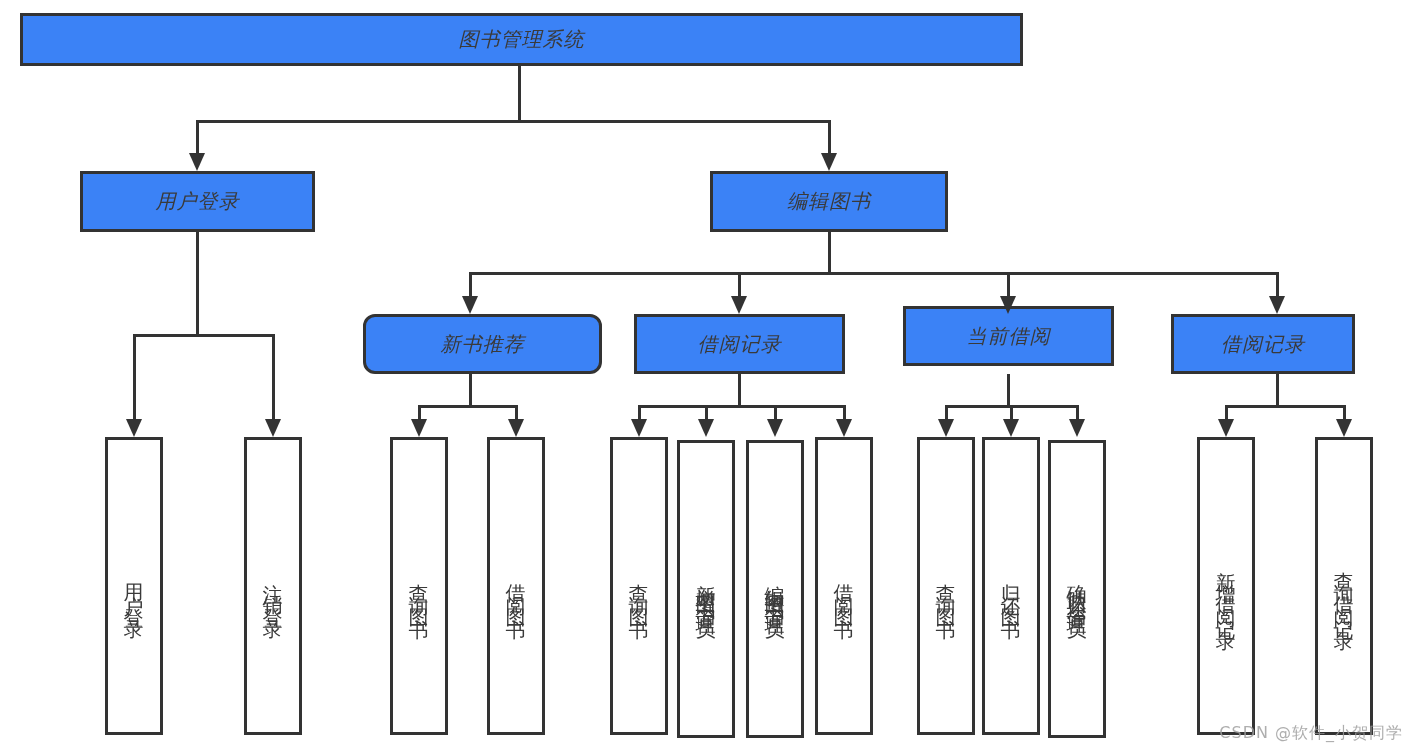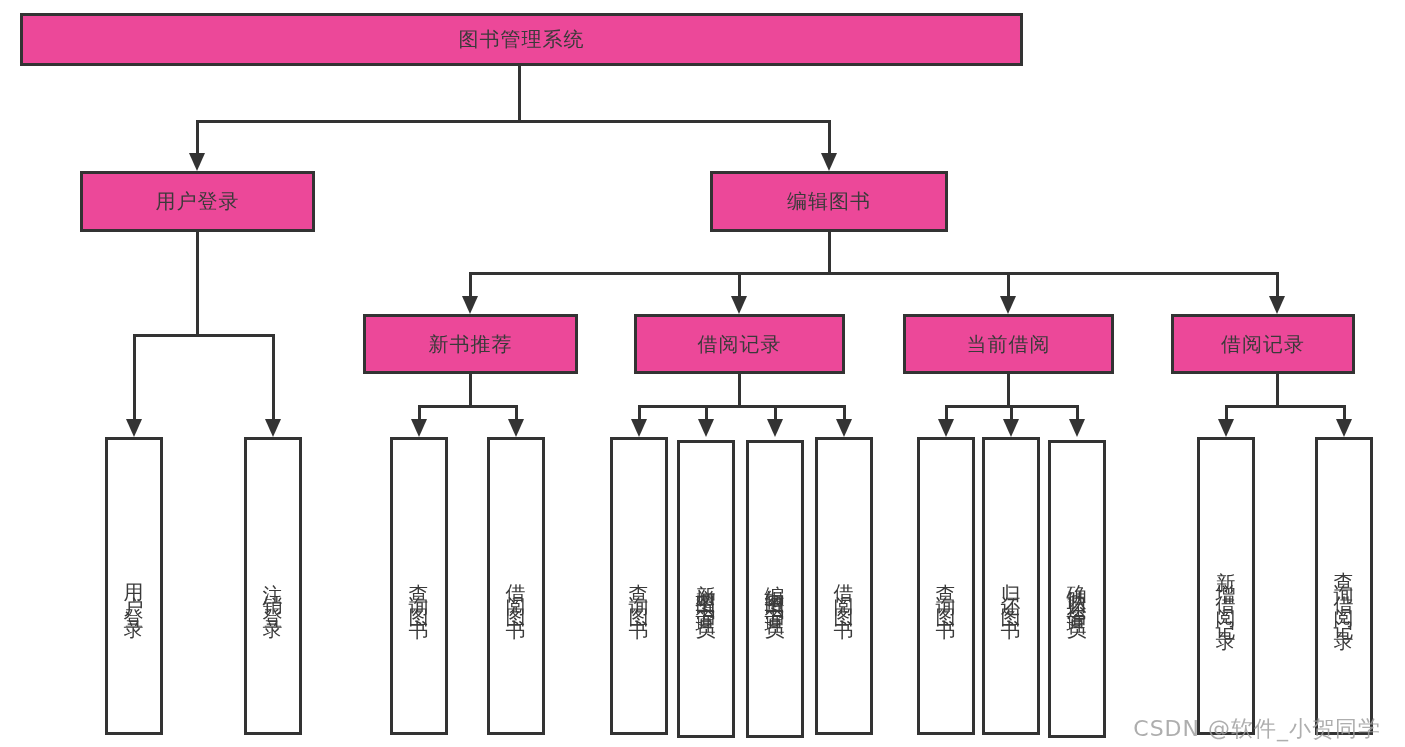--- a/index.html
+++ b/index.html
@@ -15,27 +15,28 @@
     position: relative;
     width: 1405px;
     height: 747px;
     background: var(--bg);
     overflow: hidden;
   }
   
   .node {
     position: absolute;
     border: 3px solid var(--line);
-    background: #ec4899;
+    background: #3b82f6;
     display: flex;
     align-items: center;
     justify-content: center;
     color: var(--text);
     font-size: 20px;
     letter-spacing: 1px;
+    font-style: italic;
   }
   .vnode {
     position: absolute;
     border: 3px solid var(--line);
     background: #fff;
     display: flex;
     align-items: center;
     justify-content: center;
     color: var(--text);
     font-size: 20px;
@@ -58,23 +59,23 @@
   .arrow {
     position: absolute;
     width: 0; height: 0;
     border-left: 8px solid transparent;
     border-right: 8px solid transparent;
     border-top: 18px solid var(--line);
   }
   
   .watermark {
     position: absolute;
-    right: 24px;
+    right: 2px;
     bottom: 3px;
-    font-size: 22px;
+    font-size: 16px;
     color: var(--wm);
     opacity: 0.85;
     letter-spacing: 1px;
     white-space: nowrap;
   }
 </style>
 </head>
 <body>
 
 <div id="canvas">
@@ -83,27 +84,27 @@
     <span>图书管理系统</span>
   </div>
 
   <div class="node" style="left:80px; top:171px; width:235px; height:61px;">
     <span>用户登录</span>
   </div>
   <div class="node" style="left:710px; top:171px; width:238px; height:61px;">
     <span>编辑图书</span>
   </div>
 
-  <div class="node" style="left:363px; top:314px; width:215px; height:60px;">
+  <div class="node" style="left:363px; top:314px; width:239px; height:60px;border-radius:12px;">
     <span>新书推荐</span>
   </div>
   <div class="node" style="left:634px; top:314px; width:211px; height:60px;">
     <span>借阅记录</span>
   </div>
-  <div class="node" style="left:903px; top:314px; width:211px; height:60px;">
+  <div class="node" style="left:903px; top:306px; width:211px; height:60px;">
     <span>当前借阅</span>
   </div>
   <div class="node" style="left:1171px; top:314px; width:184px; height:60px;">
     <span>借阅记录</span>
   </div>
 
   <div class="vnode" style="left:105px; top:437px; width:58px; height:298px;">
     <span class="vtext">用户登录</span>
   </div>
   <div class="vnode" style="left:244px; top:437px; width:58px; height:298px;">

